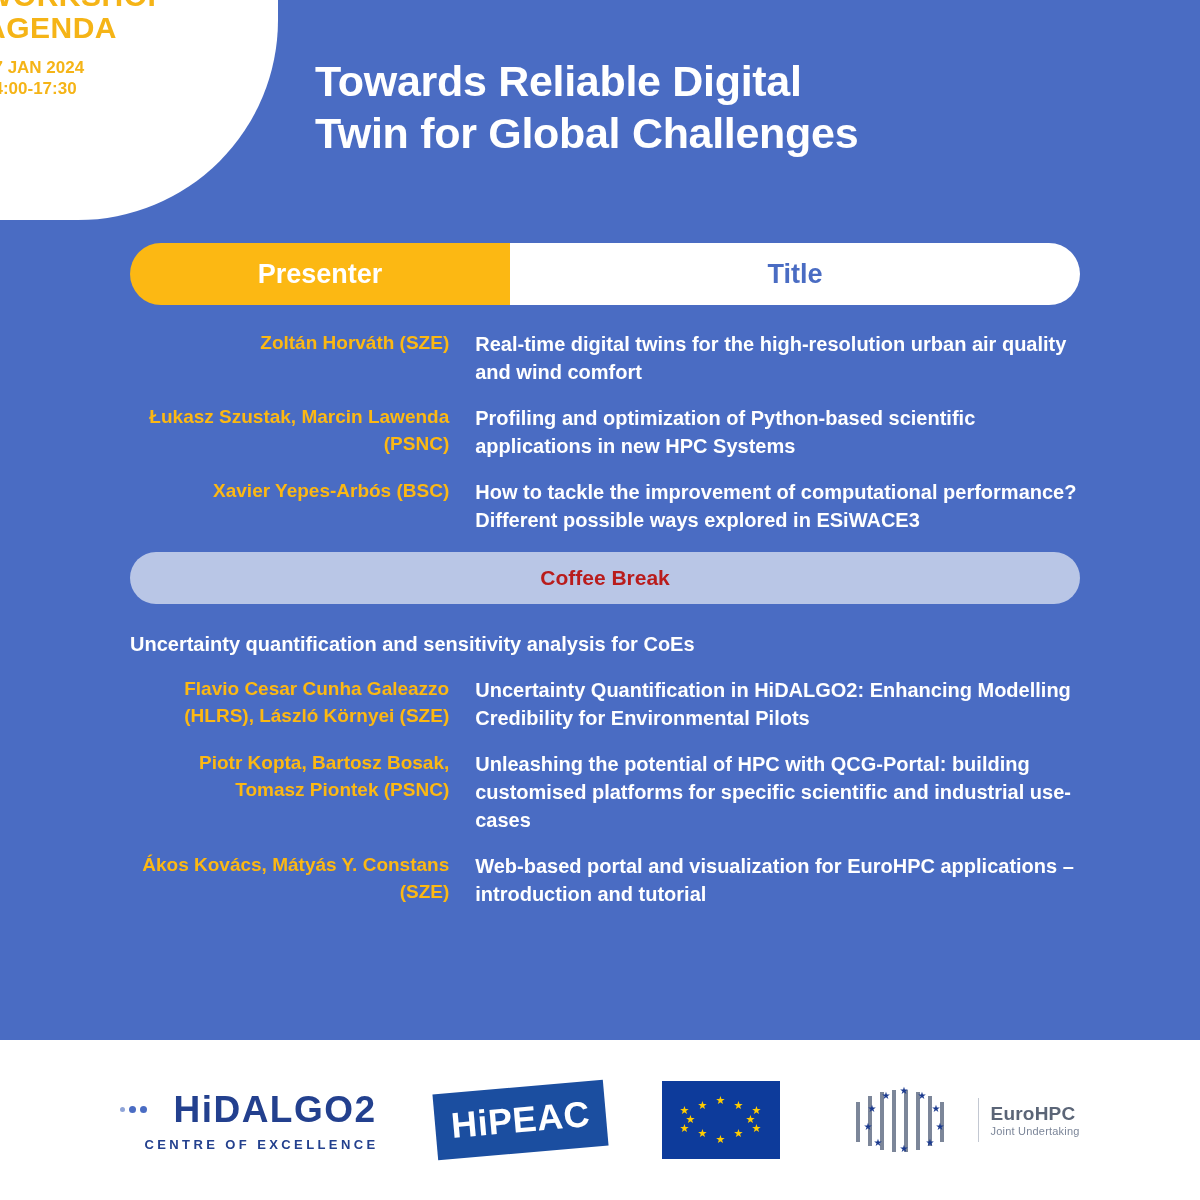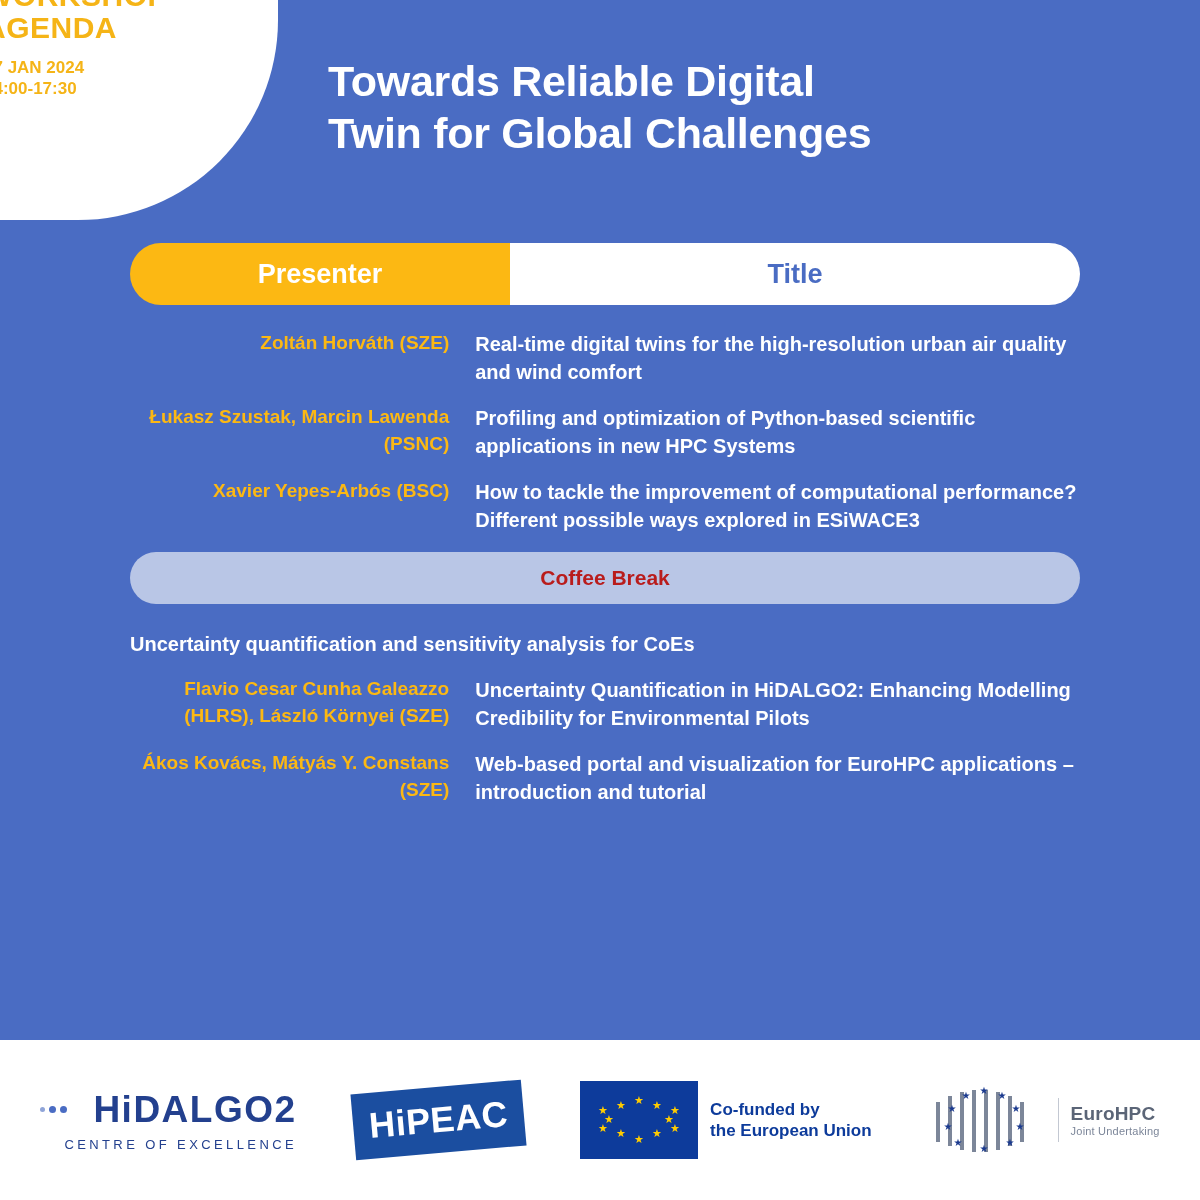--- a/index.html
+++ b/index.html
@@ -41,21 +41,21 @@
     margin-top: 14px;
     color: #f5b417;
     font-weight: bold;
     font-size: 17px;
     line-height: 1.25;
   }
 
   
   .header-title {
     position: absolute;
-    left: 328px; top: 56px;
+    left: 315px; top: 56px;
     width: 790px;
     color: #ffffff;
     font-weight: bold;
     font-size: 43px;
     line-height: 1.2;
     letter-spacing: -0.3px;
   }
 
   
   .pill-row {
@@ -153,21 +153,21 @@
     font-weight: bold;
     font-size: 37px;
     letter-spacing: 1.5px;
   }
   .hidalgo-sub {
     margin-top: 6px;
     margin-left: 24px;
     color: #23408e;
     font-size: 13px;
     letter-spacing: 3.4px;
-    font-weight: normal;
+    font-weight: bold;
   }
 
   
   .hipeac {
     background: #1b4ea0;
     transform: rotate(-5deg);
     padding: 12px 16px;
     color: #ffffff;
     font-weight: bold;
     font-size: 36px;
@@ -275,20 +275,24 @@
 
   <div class="row">
     <div class="cell-title">Uncertainty quantification and sensitivity analysis for CoEs</div>
   </div>
 
   <div class="row">
     <div class="cell-presenter">Flavio Cesar Cunha Galeazzo (HLRS), László Környei (SZE)</div>
     <div class="cell-title">Uncertainty Quantification in HiDALGO2: Enhancing Modelling Credibility for Environmental Pilots</div>
   </div>
 
+  <div class="row">
+    <div class="cell-presenter">Piotr Kopta, Bartosz Bosak, Tomasz Piontek (PSNC)</div>
+    <div class="cell-title">Unleashing the potential of HPC with QCG-Portal: building customised platforms for specific scientific and industrial use-cases</div>
+  </div>
 
   <div class="row">
     <div class="cell-presenter">Ákos Kovács, Mátyás Y. Constans (SZE)</div>
     <div class="cell-title">Web-based portal and visualization for EuroHPC applications – introduction and tutorial</div>
   </div>
 
 </div>
 
 <div class="footer">
 
@@ -317,24 +321,20 @@
         <span style="left:72px; top:47px;">★</span>
         <span style="left:54px; top:53px;">★</span>
         <span style="left:36px; top:47px;">★</span>
         <span style="left:24px; top:33px;">★</span>
         <span style="left:36px; top:19px;">★</span>
         <span style="left:18px; top:24px;">★</span>
         <span style="left:18px; top:42px;">★</span>
         <span style="left:90px; top:24px;">★</span>
         <span style="left:90px; top:42px;">★</span>
       </div>
-    </div>
-    <div class="eu-text">
-      <div>Co-funded by</div>
-      <div>the European Union</div>
     </div>
   </div>
 
   <div class="logo eurohpc">
     <div class="eurohpc-mark">
       <div class="bar" style="left:8px;  top:18px; height:40px;"></div>
       <div class="bar" style="left:20px; top:12px; height:50px;"></div>
       <div class="bar" style="left:32px; top:8px;  height:58px;"></div>
       <div class="bar" style="left:44px; top:6px;  height:62px;"></div>
       <div class="bar" style="left:56px; top:6px;  height:62px;"></div>

